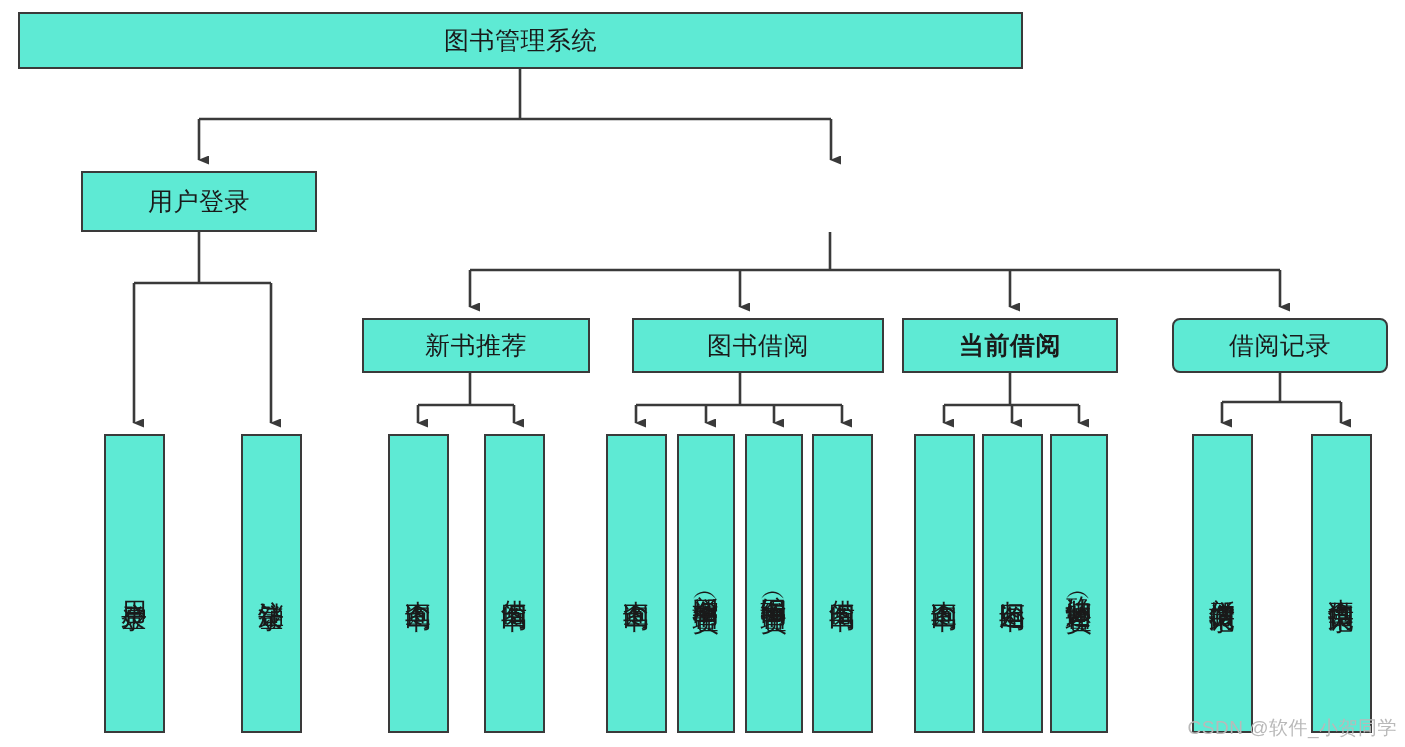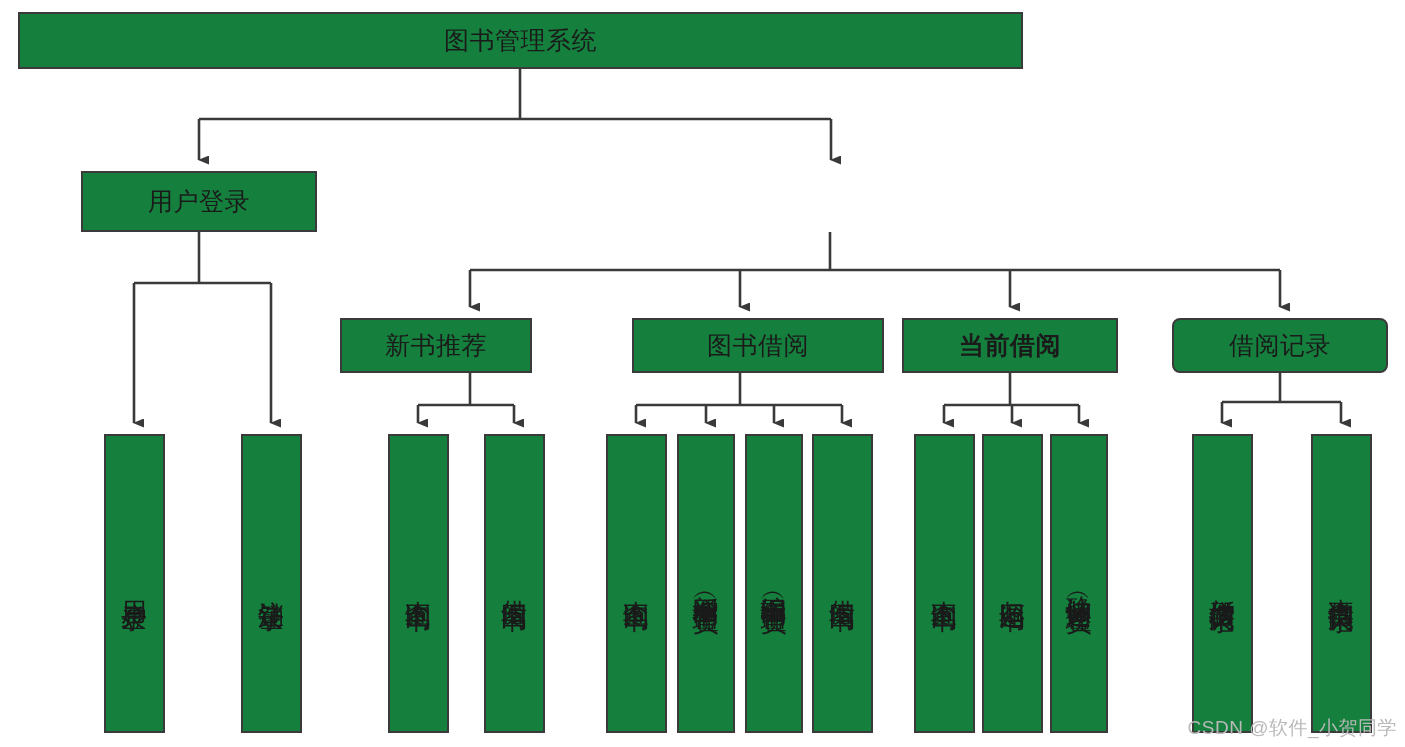--- a/index.html
+++ b/index.html
@@ -24,21 +24,21 @@
     position: absolute;
     left: 0;
     top: 0;
     width: 1405px;
     height: 747px;
     pointer-events: none;
   }
   .node {
     position: absolute;
     box-sizing: border-box;
-    background: #15803d;
+    background: #5eead4;
     border: 2px solid #3a3a3a;
     display: flex;
     align-items: center;
     justify-content: center;
     color: #1a1a1a;
     line-height: 1.02;
   }
   .node .label {
     display: block;
     text-align: center;
@@ -128,21 +128,21 @@
   </svg>
 
   <div class="node horiz root" style="left:18px; top:12px; width:1005px; height:57px;">
     <span class="label">图书管理系统</span>
   </div>
 
   <div class="node horiz" style="left:81px; top:171px; width:236px; height:61px;">
     <span class="label">用户登录</span>
   </div>
 
-  <div class="node horiz" style="left:340px; top:318px; width:192px; height:55px;">
+  <div class="node horiz" style="left:362px; top:318px; width:228px; height:55px;">
     <span class="label">新书推荐</span>
   </div>
   <div class="node horiz" style="left:632px; top:318px; width:252px; height:55px;">
     <span class="label">图书借阅</span>
   </div>
   <div class="node horiz" style="left:902px; top:318px; width:216px; height:55px;font-weight:bold;">
     <span class="label">当前借阅</span>
   </div>
   <div class="node horiz" style="left:1172px; top:318px; width:216px; height:55px;border-radius:8px;">
     <span class="label">借阅记录</span>

